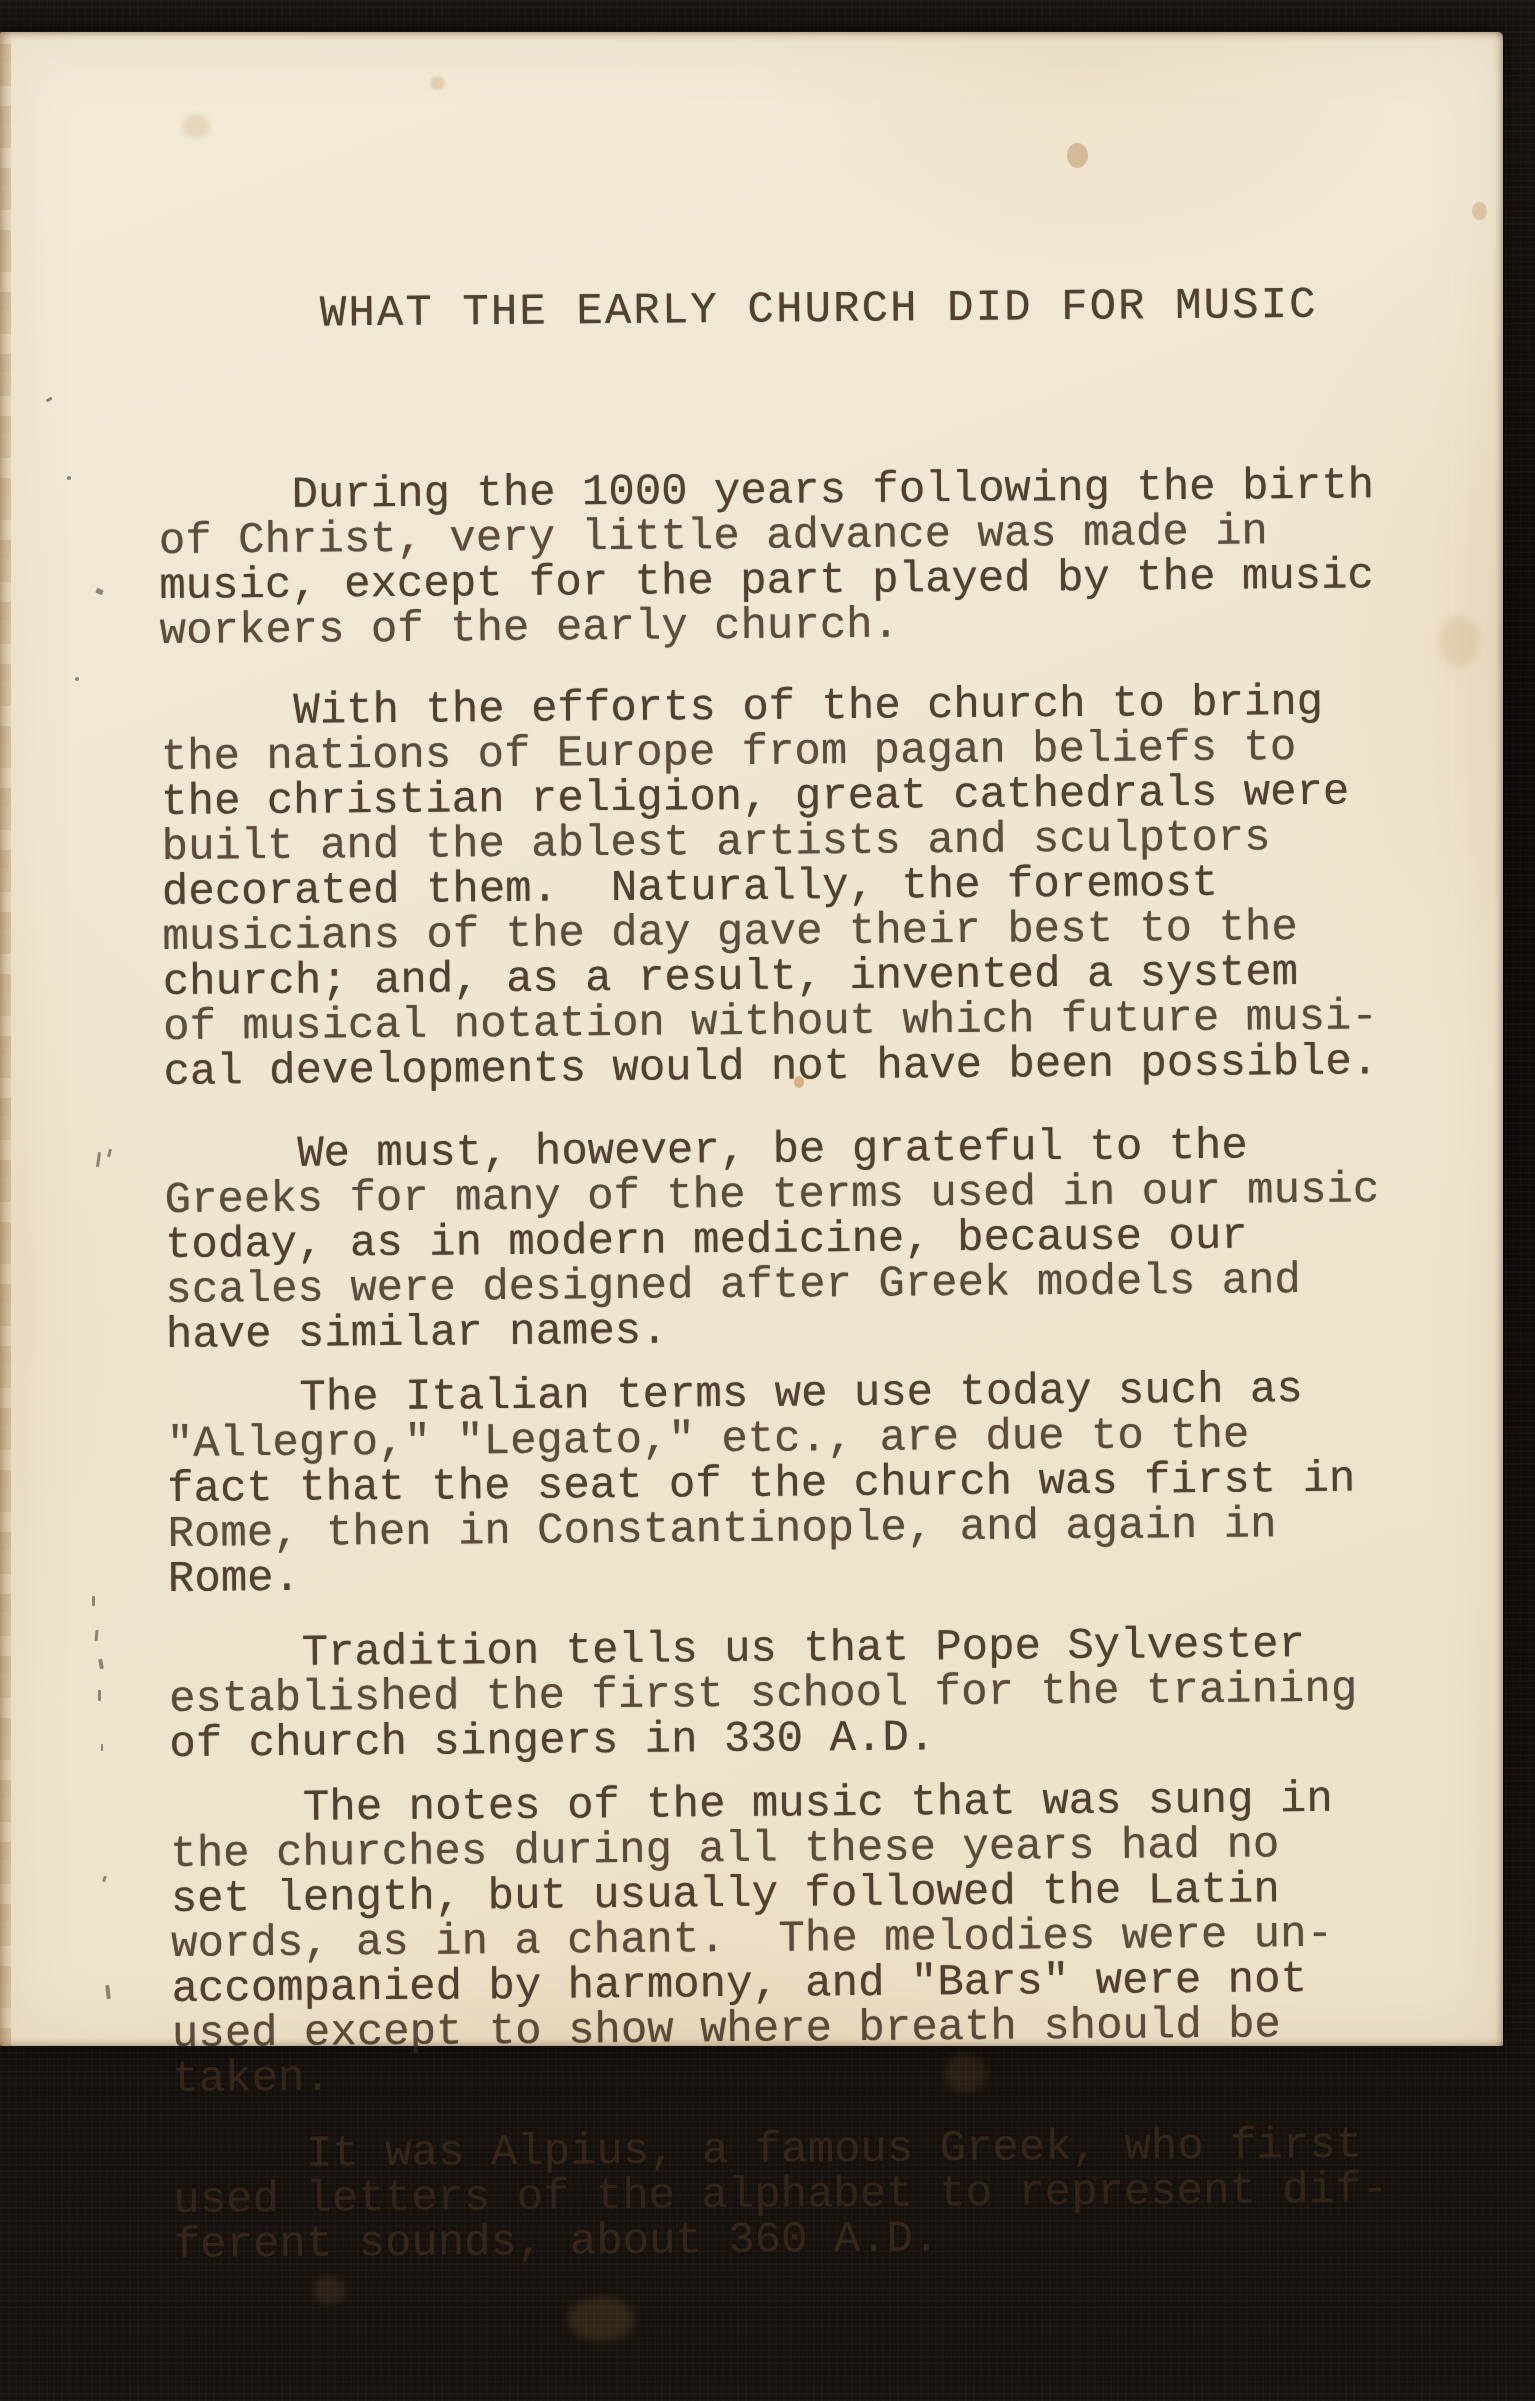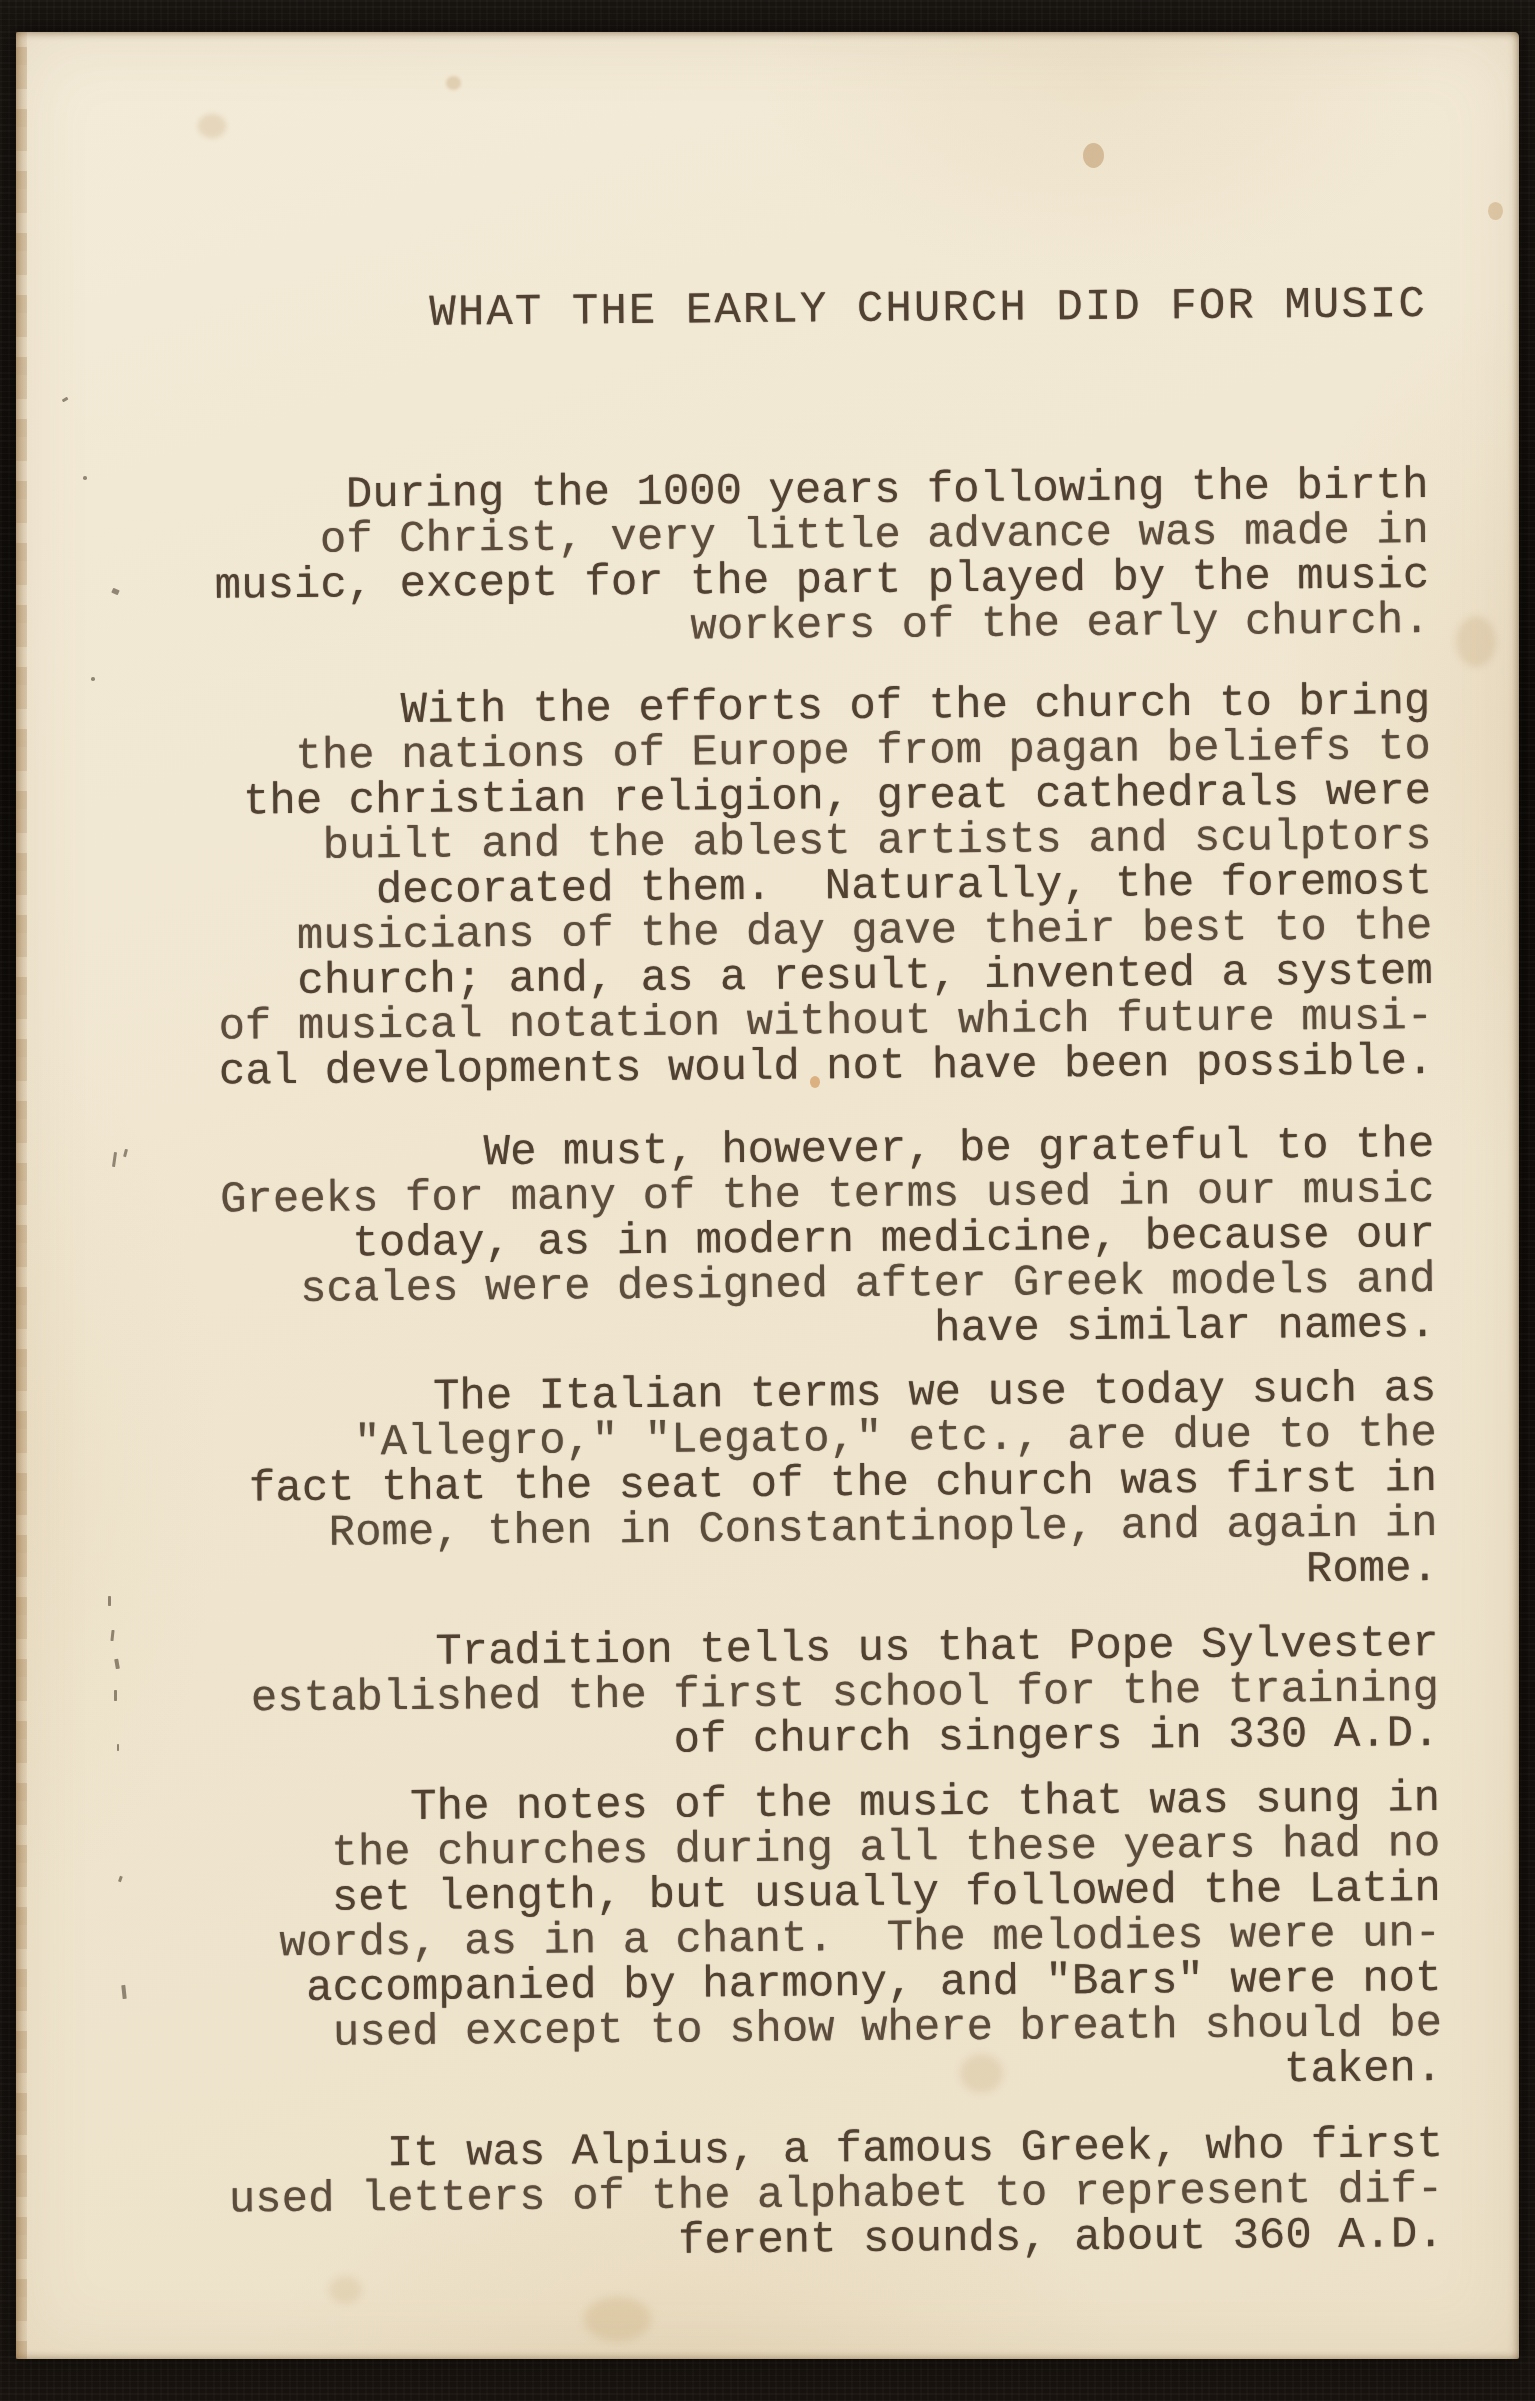--- a/index.html
+++ b/index.html
@@ -15,37 +15,36 @@
     overflow:hidden;
     background:
       repeating-linear-gradient(0deg, rgba(255,255,255,.028) 0 1.4px, rgba(0,0,0,0) 1.4px 6.2px),
       repeating-linear-gradient(90deg, rgba(255,255,255,.018) 0 2.1px, rgba(0,0,0,0) 2.1px 7.6px),
       linear-gradient(180deg,#17130f 0%, #0e0b08 30%, #120e0b 70%, #17120e 100%);
     background-color:var(--bg);
     font-family:"Liberation Mono","DejaVu Sans Mono",monospace;
   }
   .paper{
     position:absolute;
-    left:16px; top:32px;
-    width:1503px; height:2327px;
+    left:0px; top:32px;
+    width:1503px; height:2014px;
     background:
       radial-gradient(ellipse 485px 291px at 72% 2%, rgba(196,158,102,.10), rgba(0,0,0,0) 70%),
       radial-gradient(ellipse 347px 624px at 100% 30%, rgba(188,148,92,.10), rgba(0,0,0,0) 70%),
       radial-gradient(ellipse 624px 347px at 45% 101%, rgba(198,162,108,.14), rgba(0,0,0,0) 70%),
       radial-gradient(ellipse 291px 624px at 0% 62%, rgba(205,175,125,.10), rgba(0,0,0,0) 70%),
       linear-gradient(160deg,#f3ebd8 0%, #f0e6d0 45%, #ece1c8 100%);
     background-color:var(--paper);
     box-shadow:
       inset 0 0 76px rgba(146,106,58,.13),
       inset 0 3.5px 8.3px -3.5px rgba(84,56,26,.5),
       inset -4.9px 0 11px -4.9px rgba(100,70,36,.45),
       inset 0 -3.5px 8.3px -3.5px rgba(84,56,26,.4),
       0 0 18px rgba(0,0,0,.65);
     border-radius:2.1px 4.9px 2.1px 2.1px;
-    text-align:right;
   }
   
   .paper::before{
     content:"";
     position:absolute; left:0; top:0; bottom:0; width:11px;
     background:
       repeating-linear-gradient(0deg, rgba(151,110,60,.30) 0 18px, rgba(151,110,60,.10) 18px 38px, rgba(151,110,60,.26) 38px 62px),
       linear-gradient(90deg, rgba(140,100,52,.30), rgba(140,100,52,0));
   }
   .content{

